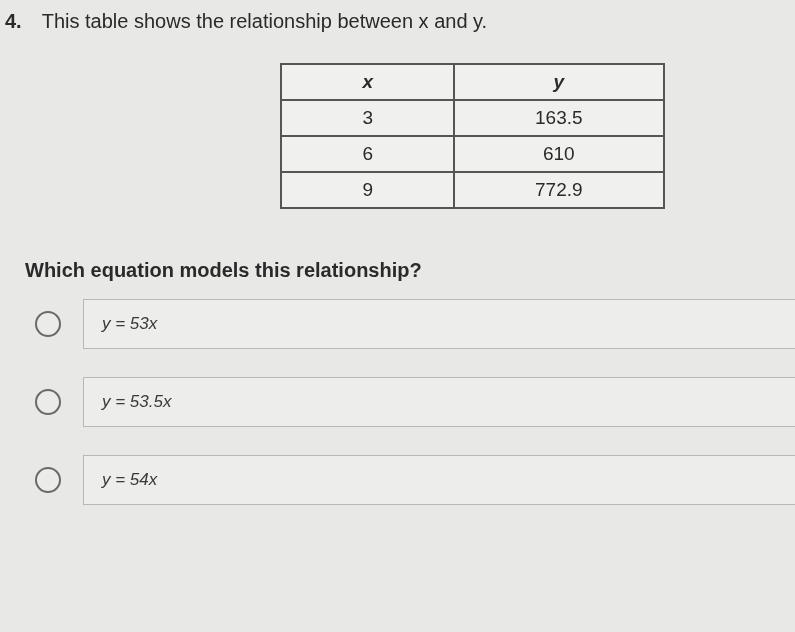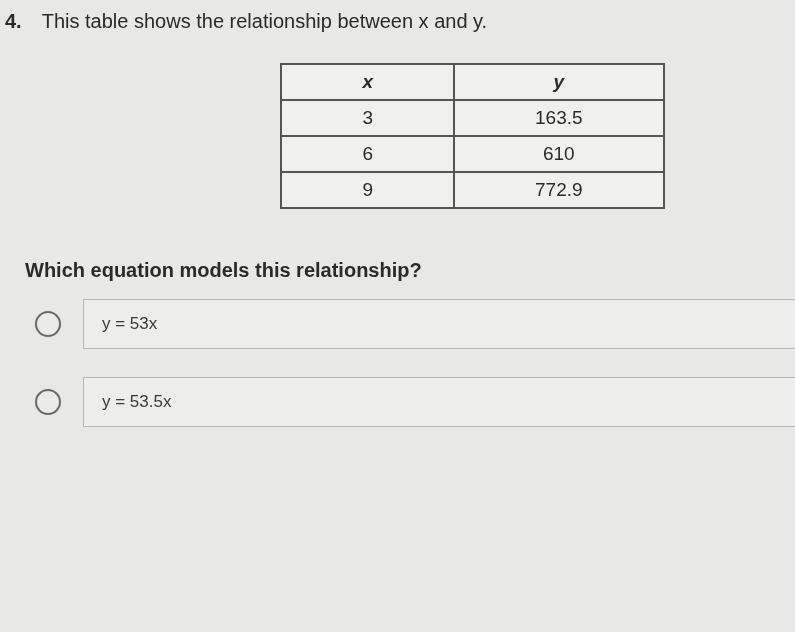--- a/index.html
+++ b/index.html
@@ -65,20 +65,21 @@
       padding-left: 25px;
       margin-bottom: 17px;
     }
     .options {
       padding-left: 35px;
     }
     .option-row {
       display: flex;
       align-items: center;
       margin-bottom: 28px;
+      font-style: italic;
     }
     .radio {
       width: 26px;
       height: 26px;
       border: 2.5px solid #6a6a6a;
       border-radius: 50%;
       margin-right: 22px;
       flex-shrink: 0;
       background: #ebebe9;
     }
@@ -129,13 +130,17 @@
 
 <div class="options">
   <div class="option-row">
     <div class="radio"></div>
     <div class="option-box">y = 53x</div>
   </div>
   <div class="option-row">
     <div class="radio"></div>
     <div class="option-box">y = 53.5x</div>
   </div>
+  <div class="option-row">
+    <div class="radio"></div>
+    <div class="option-box">y = 54x</div>
+  </div>
 </div>
 
 </body></html>

